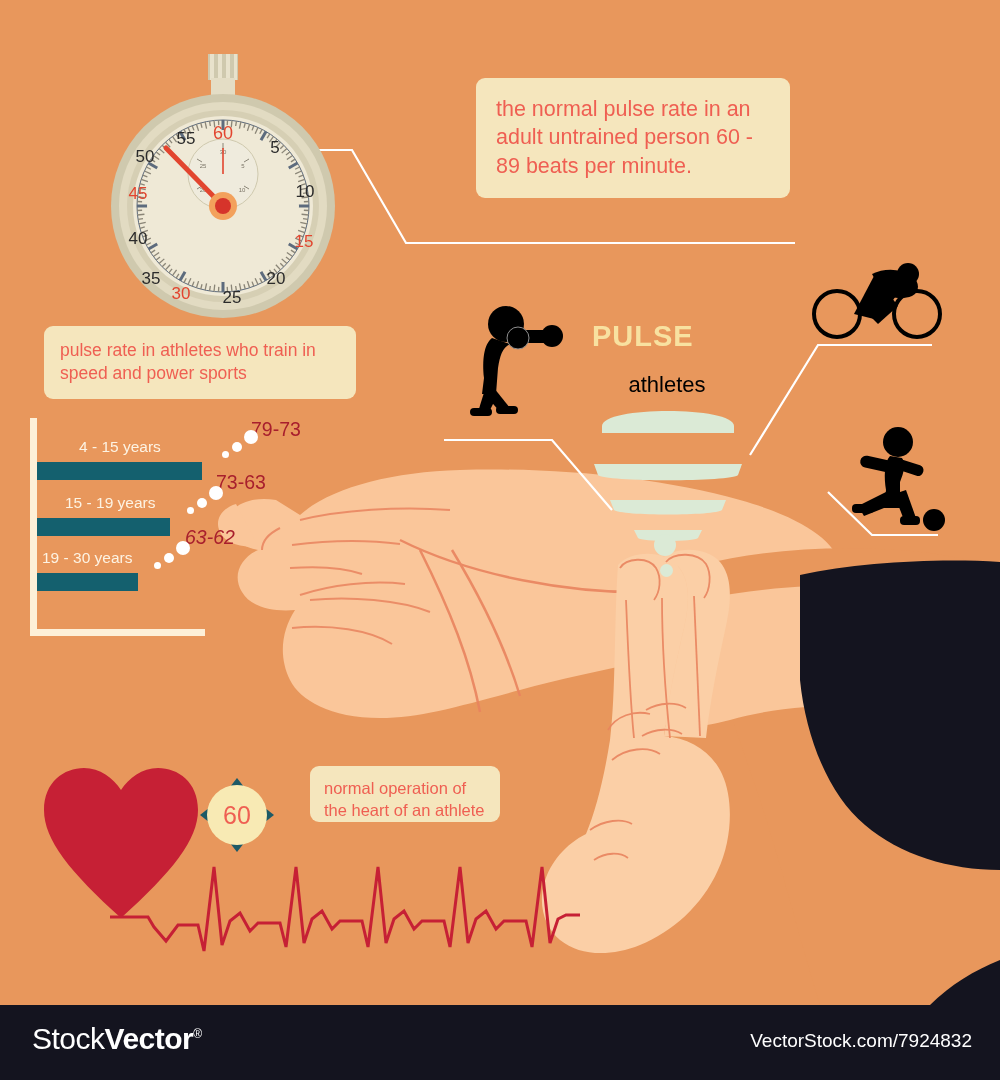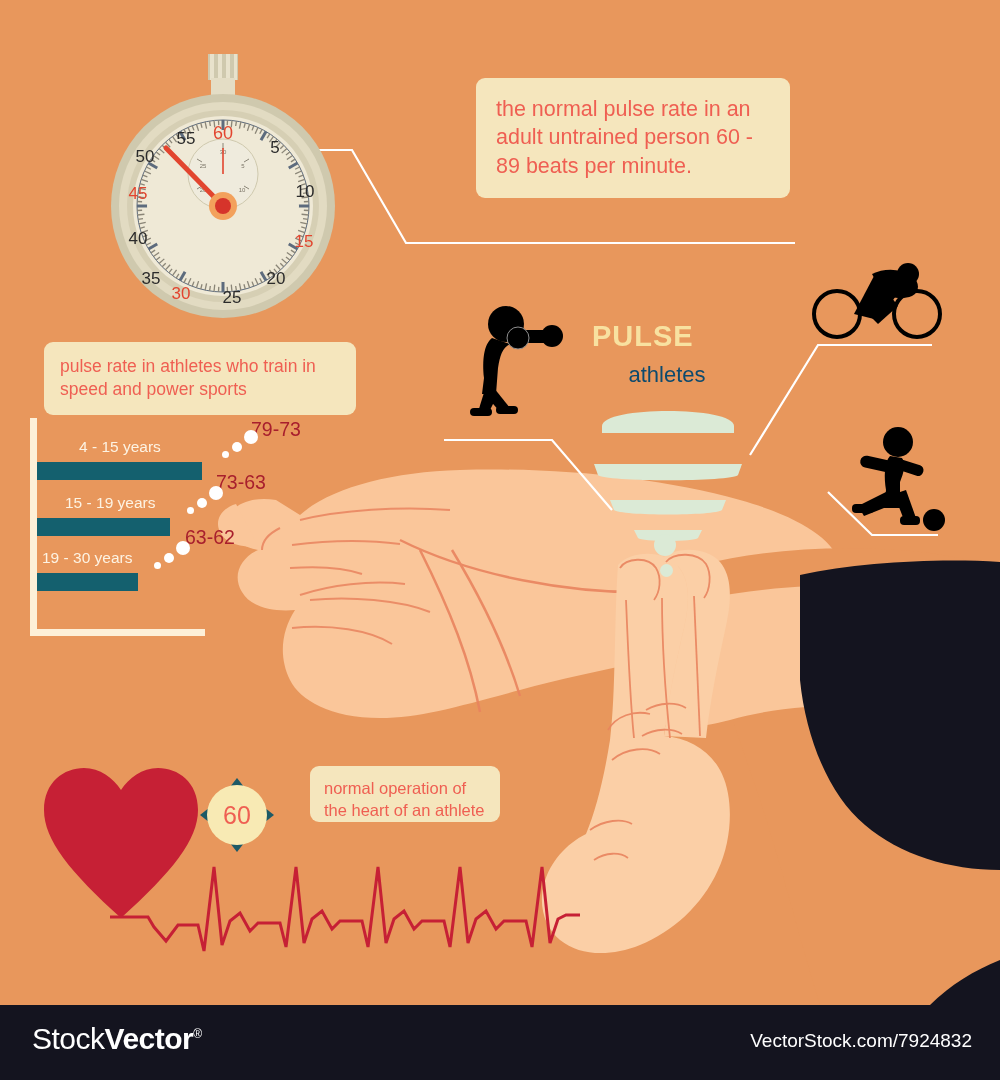--- a/index.html
+++ b/index.html
@@ -10,42 +10,42 @@
   
   .abs{position:absolute;}
 
   
   .callout{
     position:absolute;background:#f5e6bd;border-radius:9px;
     color:#ef5f52;font-family:"Liberation Sans",sans-serif;
     line-height:1.32;
   }
   #callout-normal{left:476px;top:78px;width:274px;padding:17px 20px 18px 20px;font-size:21.5px;}
-  #callout-athletes{left:44px;top:326px;width:280px;padding:13px 16px 14px 16px;font-size:17.5px;margin-top:16px;}
+  #callout-athletes{left:44px;top:326px;width:280px;padding:13px 16px 14px 16px;font-size:17.5px;}
   #callout-heart{left:310px;top:766px;width:162px;padding:12px 14px 0 14px;font-size:16.5px;}
 
   
   #stopwatch{left:108px;top:44px;width:230px;height:280px;}
 
   
   #lines{position:absolute;left:0;top:0;width:1000px;height:1005px;pointer-events:none;}
 
   
   #chart{position:absolute;left:30px;top:418px;width:300px;height:230px;}
   .bar{position:absolute;height:18px;background:#14606e;}
   .bar-label{position:absolute;color:#fdf3e3;font-size:15.5px;white-space:nowrap;
              font-family:"Liberation Sans",sans-serif;}
   .range-label{position:absolute;color:#a81f2d;font-size:19.5px;font-weight:400;white-space:nowrap;}
   .dot{position:absolute;border-radius:50%;background:#ffffff;}
 
   
   #pulse-title{position:absolute;left:592px;top:320px;width:150px;text-align:left;
      color:#f8e1a0;font-size:29px;font-weight:bold;letter-spacing:1px;}
-  #pulse-sub{position:absolute;left:592px;top:362px;width:150px;text-align:center;
-     color:#0c4a6e;font-size:22px;}
+  #pulse-sub{position:absolute;left:592px;top:372px;width:150px;text-align:center;
+     color:#000000;font-size:22px;}
 
   
   .badge-wrap{position:absolute;width:74px;height:74px;}
   .badge-circle{position:absolute;left:7px;top:7px;width:60px;height:60px;border-radius:50%;
      background:#f8eab4;display:flex;align-items:center;justify-content:center;
      color:#ef5f52;font-size:25px;}
   .tri{position:absolute;width:0;height:0;}
 
   
   #footer{position:absolute;left:0;top:1005px;width:1000px;height:75px;background:#14141f;}
@@ -328,21 +328,21 @@
 
     <div class="bar-label" style="left:35px;top:76px;">15 - 19 years</div>
     <div class="bar" style="left:7px;top:100px;width:133px;"></div>
     <div class="range-label" style="left:186px;top:53px;">73-63</div>
     <div class="dot" style="left:157px;top:89px;width:7px;height:7px;"></div>
     <div class="dot" style="left:167px;top:80px;width:10px;height:10px;"></div>
     <div class="dot" style="left:179px;top:68px;width:14px;height:14px;"></div>
 
     <div class="bar-label" style="left:12px;top:131px;">19 - 30 years</div>
     <div class="bar" style="left:7px;top:155px;width:101px;"></div>
-    <div class="range-label" style="left:155px;top:108px;">63-62</div>
+    <div class="range-label" style="left:155px;top:108px;font-style:italic;">63-62</div>
     <div class="dot" style="left:124px;top:144px;width:7px;height:7px;"></div>
     <div class="dot" style="left:134px;top:135px;width:10px;height:10px;"></div>
     <div class="dot" style="left:146px;top:123px;width:14px;height:14px;"></div>
   </div>
 
   <svg class="abs" style="left:462px;top:302px;width:110px;height:116px;" viewBox="0 0 110 116">
     <circle cx="44" cy="22" r="18" fill="#000"></circle>
     <path d="M30 36 C22 42 20 58 22 76 L20 92 L34 92 L36 66 C38 54 40 46 48 42 Z" fill="#000"></path>
     <rect x="52" y="28" width="38" height="13" rx="6" fill="#000"></rect>
     <circle cx="90" cy="34" r="11" fill="#000"></circle>

